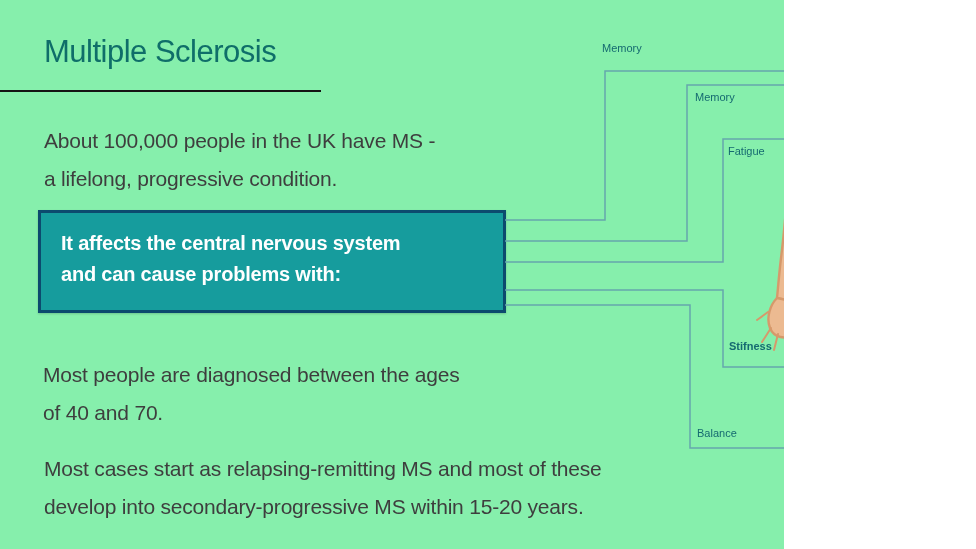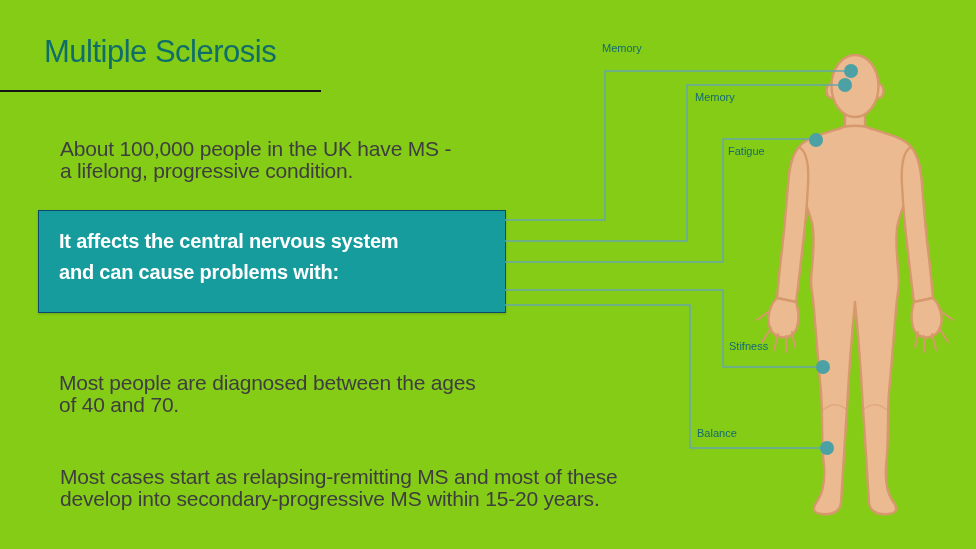--- a/index.html
+++ b/index.html
@@ -1,44 +1,44 @@
 <!DOCTYPE html>
 <html><head>
 <meta charset="utf-8">
 <style>
   html,body{margin:0;padding:0;background:#ffffff;}
   #stage{
     position:relative;
-    width:976px;height:549px;
+    width:784px;height:549px;
     overflow:hidden;
-    background:#84cc16;
+    background:#86efac;
     font-family:"Liberation Sans","DejaVu Sans",sans-serif;
   }
   .page-title{
     position:absolute;left:44px;top:34px;margin:0;
     font-size:31px;font-weight:400;letter-spacing:-0.5px;
     color:#0f6e69;
   }
   .title-underline{
     position:absolute;left:0;top:90px;width:321px;height:2px;
     background:#141414;
   }
   .para{
-    position:absolute;margin:16px;
-    font-size:21px;line-height:22px;color:#3e3e3e;
+    position:absolute;margin:0;
+    font-size:21px;line-height:38px;color:#3e3e3e;
     white-space:pre-line;letter-spacing:-0.2px;
   }
   .para.intro{left:44px;top:122px;}
   .para.diagnosis{left:43px;top:356px;}
   .para.progression{left:44px;top:450px;}
   .statement-box{
     position:absolute;left:38px;top:210px;
     width:468px;height:103px;box-sizing:border-box;
     background:#169c9d;
-    border:1px solid #0c4a6e;
+    border:3px solid #0c4a6e;
     box-shadow:0 1px 2px rgba(0,0,0,0.18);
   }
   .statement-box .box-text{
     margin:0;padding:15px 0 0 20px;
     font-size:20px;font-weight:700;line-height:31px;
     color:#ffffff;white-space:pre-line;letter-spacing:-0.2px;
   }
   #figure-svg{
     position:absolute;left:0;top:0;width:976px;height:549px;
     display:block;
@@ -161,15 +161,15 @@
         <polyline points="505,290 723,290 723,367 822,367" fill="none" stroke="#66a7ac" stroke-width="1.5"></polyline>
         <circle cx="823" cy="367" r="7" fill="#4ba1a3"></circle>
         <polyline points="505,305 690,305 690,448 826,448" fill="none" stroke="#66a7ac" stroke-width="1.5"></polyline>
         <circle cx="827" cy="448" r="7" fill="#4ba1a3"></circle>
       </g>
   </svg>
 
 <div class="symptom-label" style="left: 602px; top: 42px; color: rgb(21, 106, 112);">Memory</div>
     <div class="symptom-label" style="left: 695px; top: 91px; color: rgb(21, 106, 112);">Memory</div>
     <div class="symptom-label" style="left: 728px; top: 145px; color: rgb(21, 106, 112); text-align: right;">Fatigue</div>
-    <div class="symptom-label" style="left: 729px; top: 340px; color: rgb(21, 106, 112);">Stifness</div>
+    <div class="symptom-label" style="left: 729px; top: 340px; color: rgb(21, 106, 112); font-weight: bold;">Stifness</div>
     <div class="symptom-label" style="left: 697px; top: 427px; color: rgb(21, 106, 112);">Balance</div>
   </div>
 
 </body></html>

